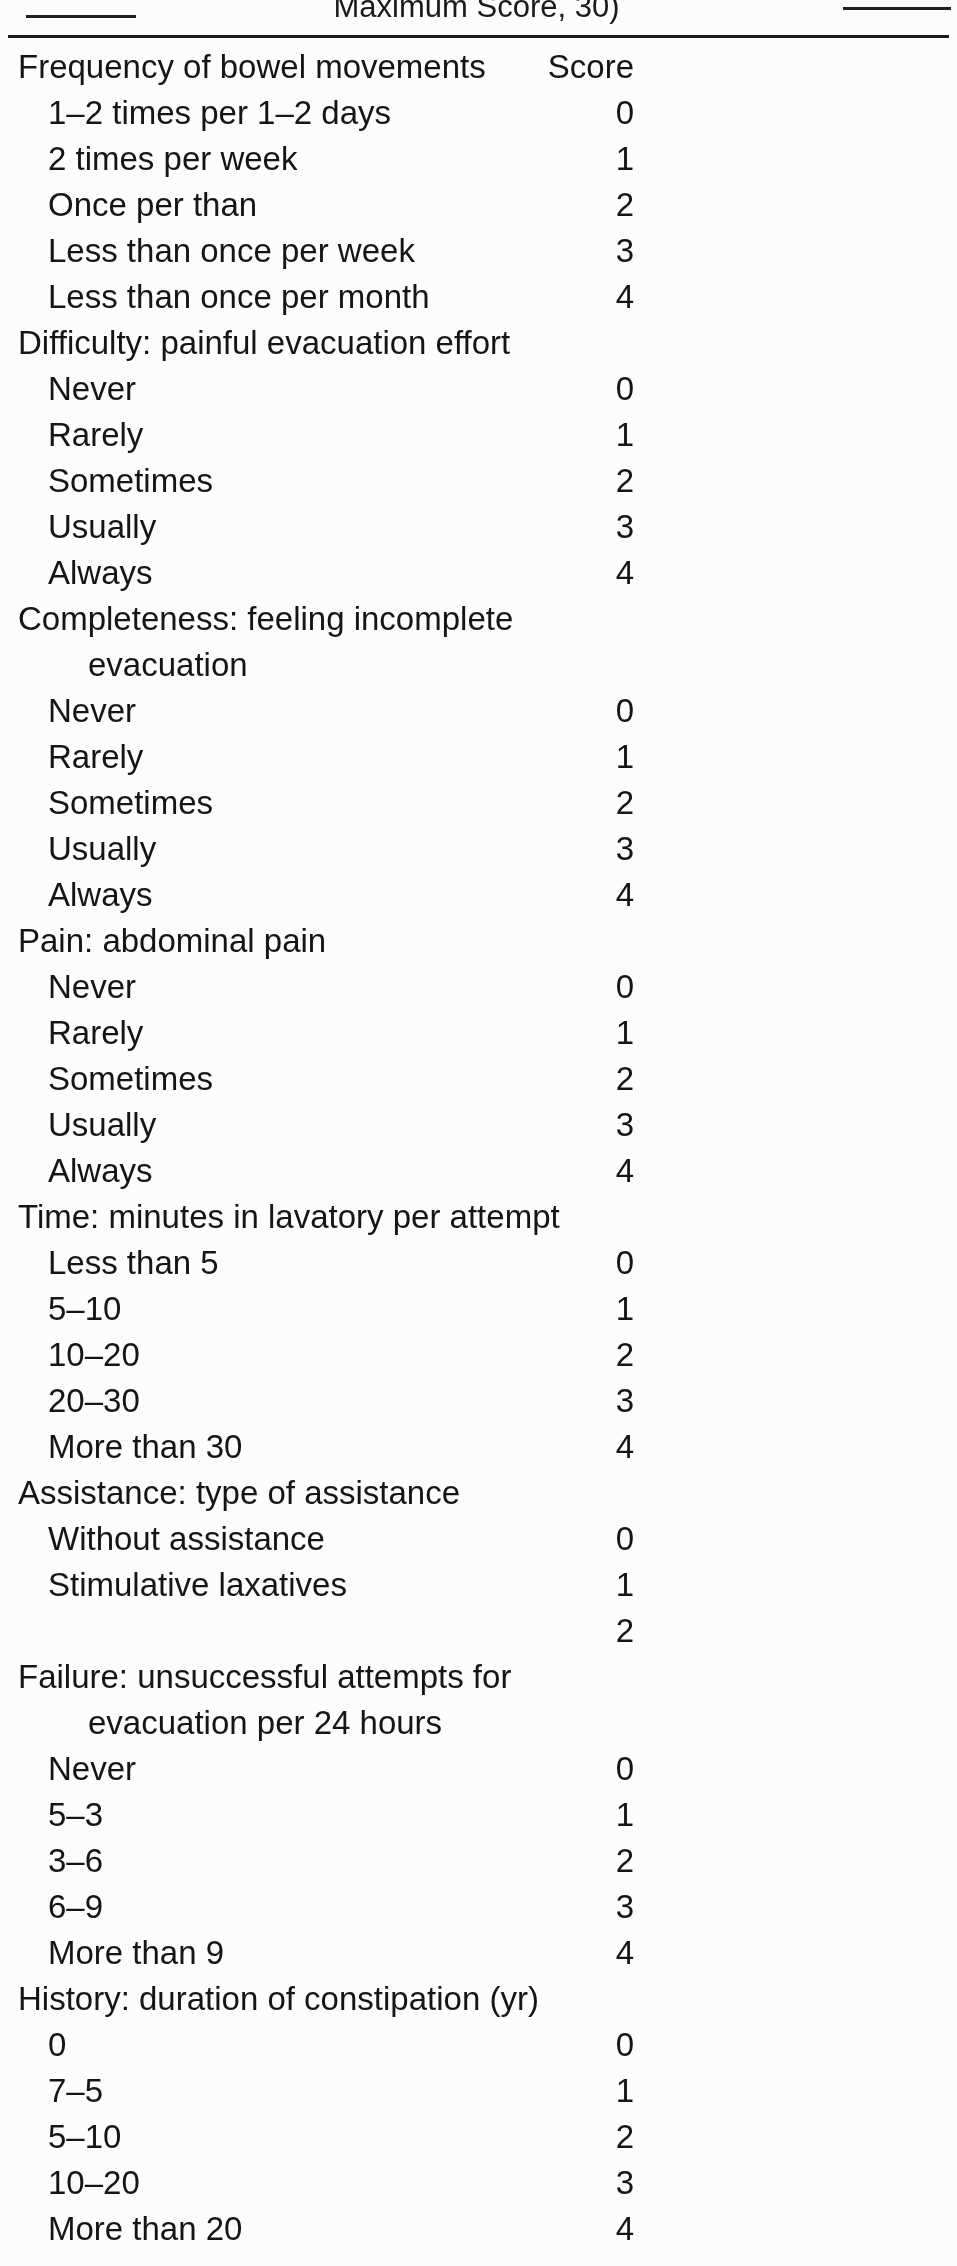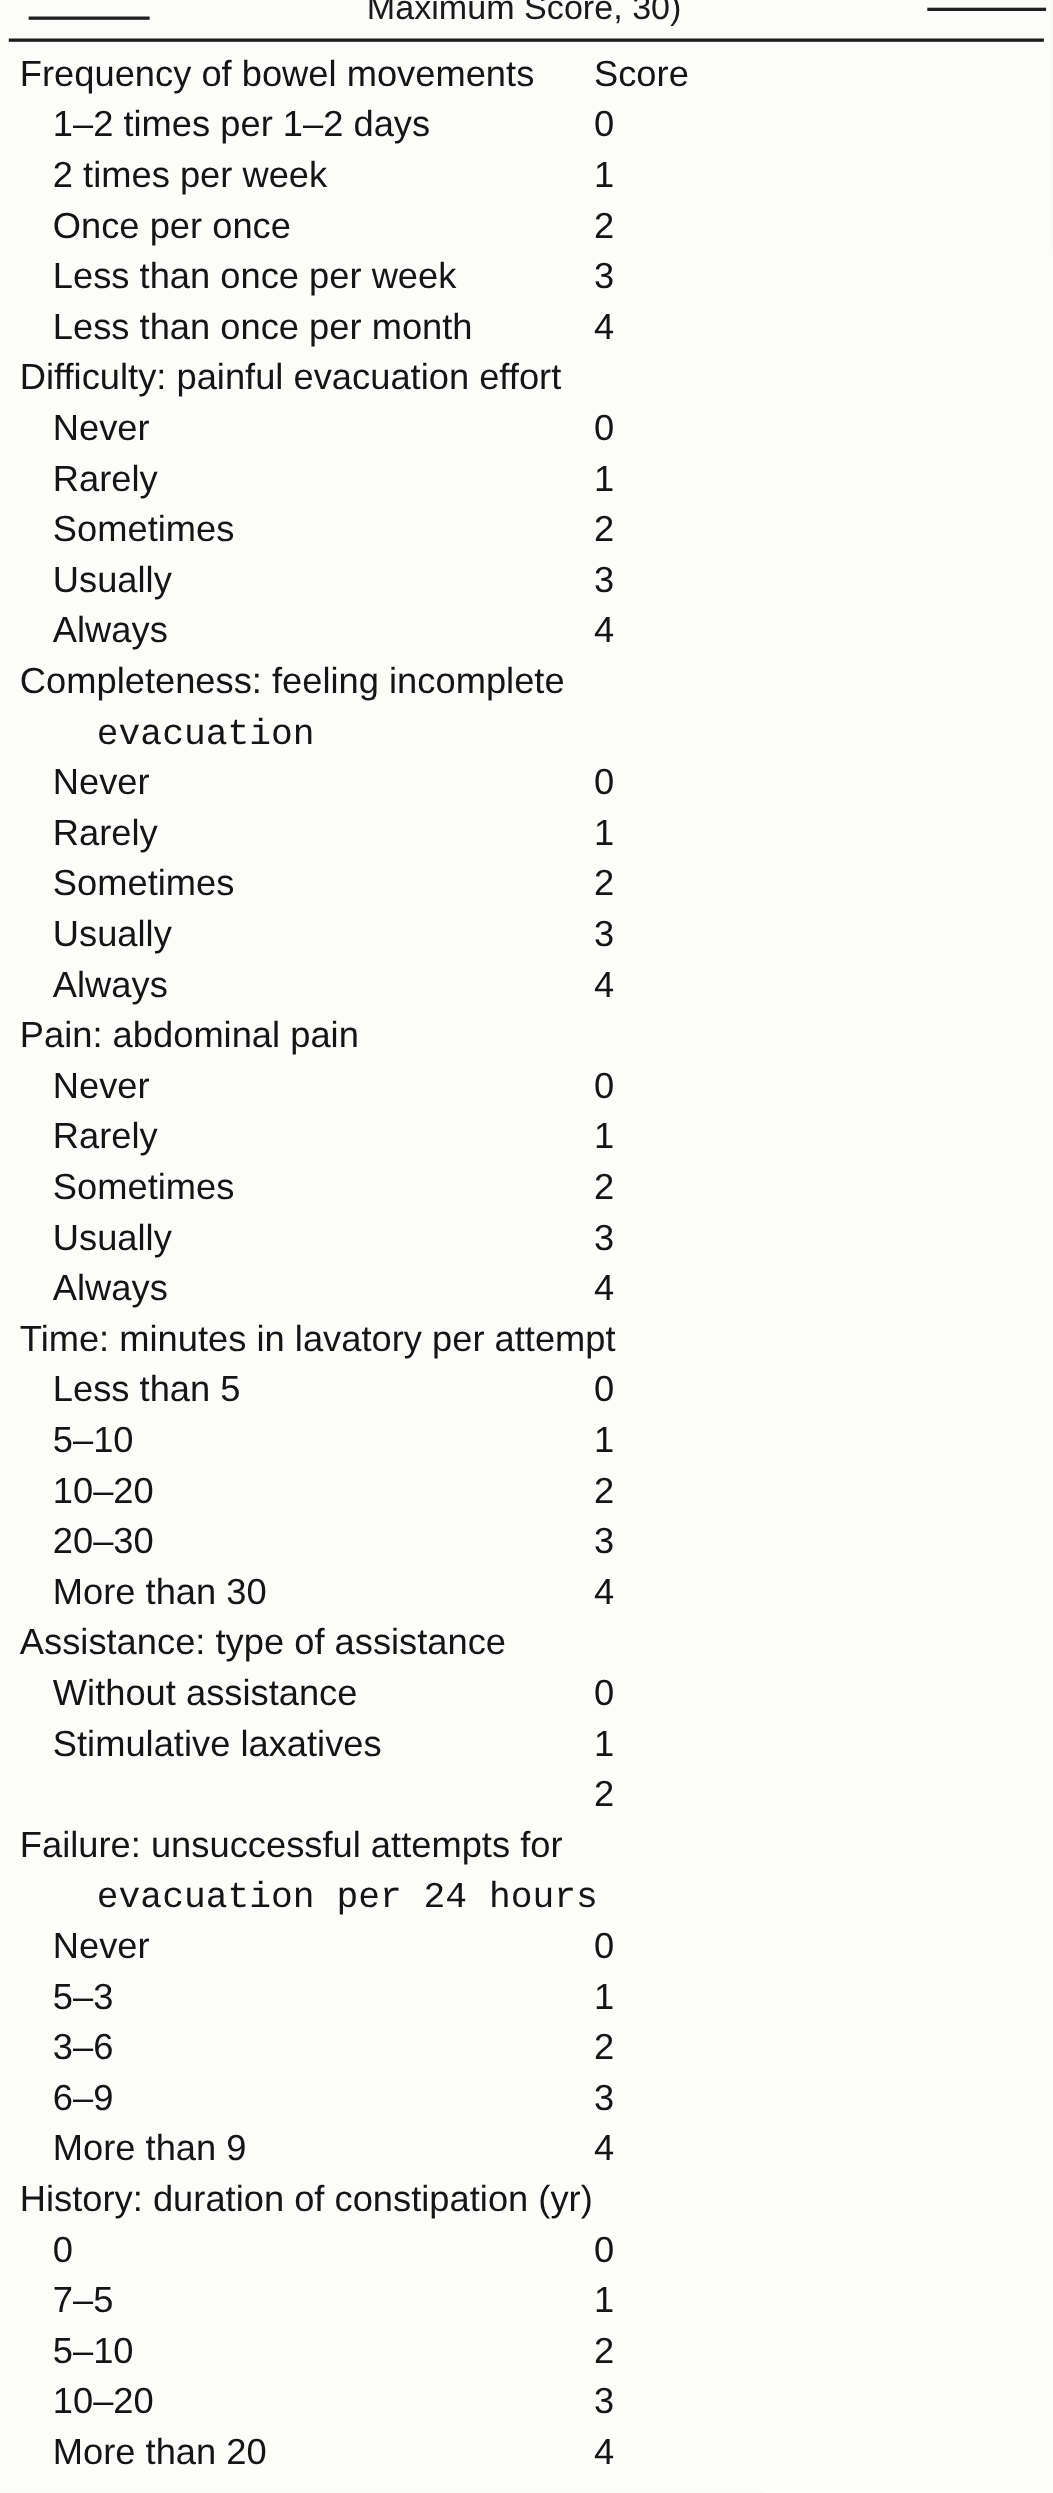--- a/index.html
+++ b/index.html
@@ -51,27 +51,27 @@
   }
   .row {
     position: relative;
     height: 46px;
     font-size: 33px;
     line-height: 46px;
     white-space: nowrap;
   }
   .section-label { margin-left: 18px; }
   .item-label    { margin-left: 48px; margin-top: 16px; }
-  .cont-label    { margin-left: 88px; font-family: Liberation Mono, monospace; }
+  .cont-label    { margin-left: 88px; }
   .score-cell {
     position: absolute;
     top: 0;
     left: 540px;
     width: 94px;
-    text-align: left;
+    text-align: right;
   }
 </style>
 </head>
 <body>
 
 <div class="page">
 
   <div class="title-clip">
     <div class="title-text">Maximum Score, 30)</div>
   </div>
@@ -89,21 +89,21 @@
     <div>
         <div class="row">
       <span class="item-label">1–2 times per 1–2 days</span>
       <span class="score-cell">0</span>
     </div>
         <div class="row">
       <span class="item-label">2 times per week</span>
       <span class="score-cell">1</span>
     </div>
         <div class="row">
-      <span class="item-label">Once per once</span>
+      <span class="item-label">Once per than</span>
       <span class="score-cell">2</span>
     </div>
         <div class="row">
       <span class="item-label">Less than once per week</span>
       <span class="score-cell">3</span>
     </div>
         <div class="row">
       <span class="item-label">Less than once per month</span>
       <span class="score-cell">4</span>
     </div>

